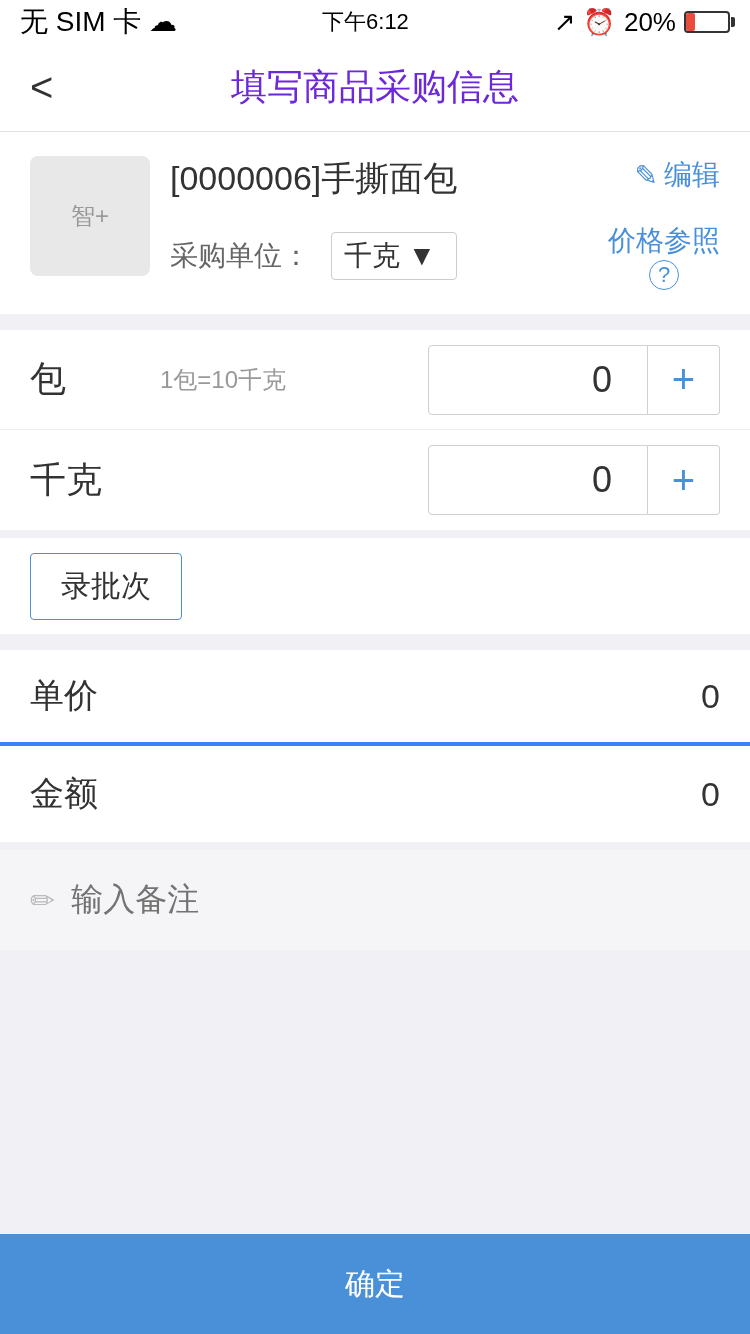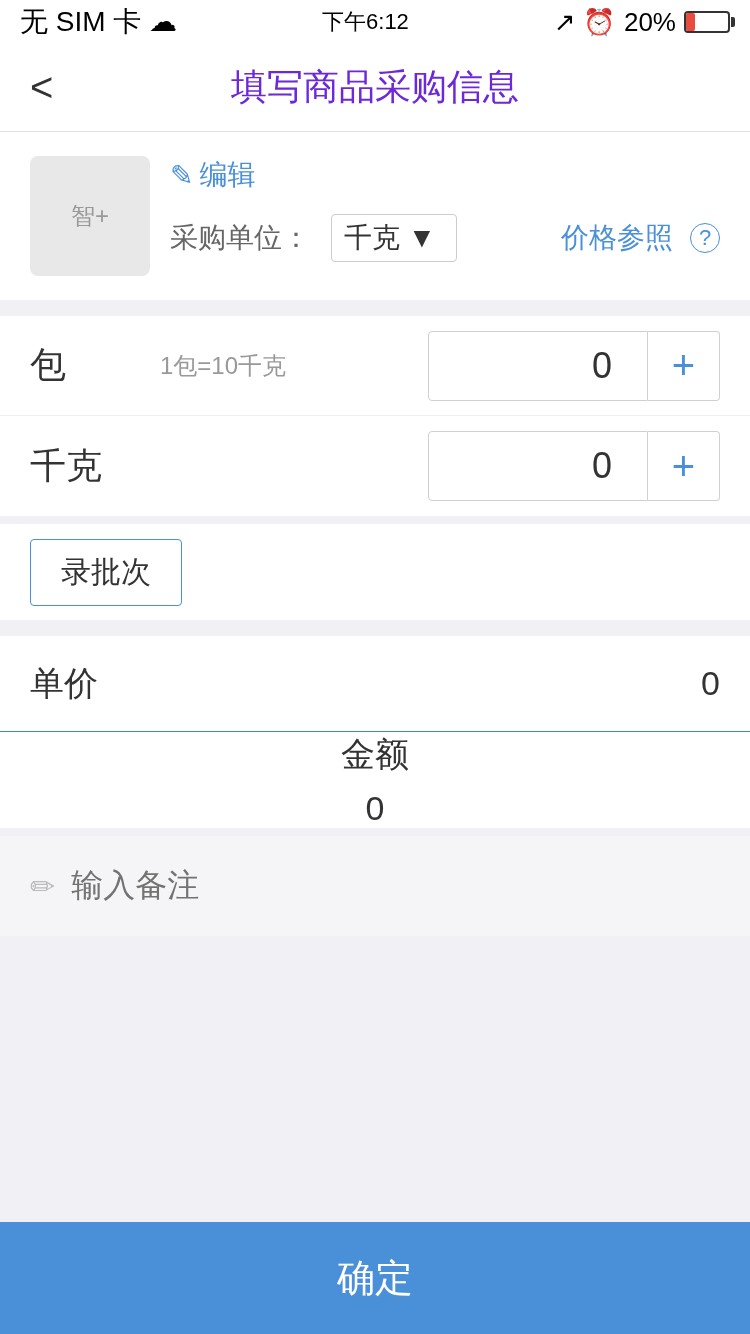--- a/index.html
+++ b/index.html
@@ -106,21 +106,21 @@
       border-radius: 4px;
       padding: 4px 20px 4px 12px;
       font-size: 28px;
       color: #333;
       background: #fff;
       display: inline-flex;
       align-items: center;
       gap: 8px;
       margin-left: 12px;
     }
-    .price-ref { color: #4a90d9; font-size: 28px; display: flex; align-items: center; gap: 17px; }
+    .price-ref { color: #4a90d9; font-size: 28px; display: flex; align-items: center; gap: 0; flex-direction: column; }
 
     
     .section {
       background: #fff;
       margin-bottom: 8px;
     }
     .section-row {
       display: flex;
       align-items: center;
       padding: 0 30px;
@@ -191,47 +191,47 @@
     .info-section {
       background: #fff;
       margin-bottom: 8px;
     }
     .info-row {
       display: flex;
       align-items: center;
       justify-content: space-between;
       padding: 0 30px;
       height: 96px;
-      border-bottom: 1px solid #3b82f6;
-    }
-    .info-row:last-child { border-bottom: none; flex-direction: column; }
+      border-bottom: 4px solid #3b82f6;
+    }
+    .info-row:last-child { border-bottom: none; }
     .info-label { font-size: 34px; color: #333; }
     .info-value { font-size: 34px; color: #333; }
 
     
     .note-section {
       background: #f5f5f8;
       margin-bottom: 8px;
       padding: 28px 30px;
       display: flex;
       align-items: center;
       gap: 16px;
     }
     .note-placeholder { font-size: 32px; color: #737373; }
 
     
     .confirm-btn {
       position: fixed;
       bottom: 0;
       left: 0;
       width: 750px;
-      height: 112px;
+      height: 100px;
       background: #4a90d9;
       color: #fff;
-      font-size: 38px;
+      font-size: 30px;
       display: flex;
       align-items: center;
       justify-content: center;
       cursor: pointer;
       border: none;
     }
 
     .content-area {
       padding-bottom: 100px;
     }
@@ -266,20 +266,21 @@
 </div>
 
 <div class="content-area">
 
   <div class="product-card">
     <div class="product-thumbnail">
       <span>智+</span>
     </div>
     <div class="product-info">
       <div class="product-header">
+        <div class="product-name">[0000006]手撕面包</div>
         <div class="edit-btn">
           <span>✎</span>
           <span>编辑</span>
         </div>
       </div>
       <div class="product-unit">
         <div>
           <span class="unit-label">采购单位：</span>
           <span class="unit-select">
             <span>千克</span>

